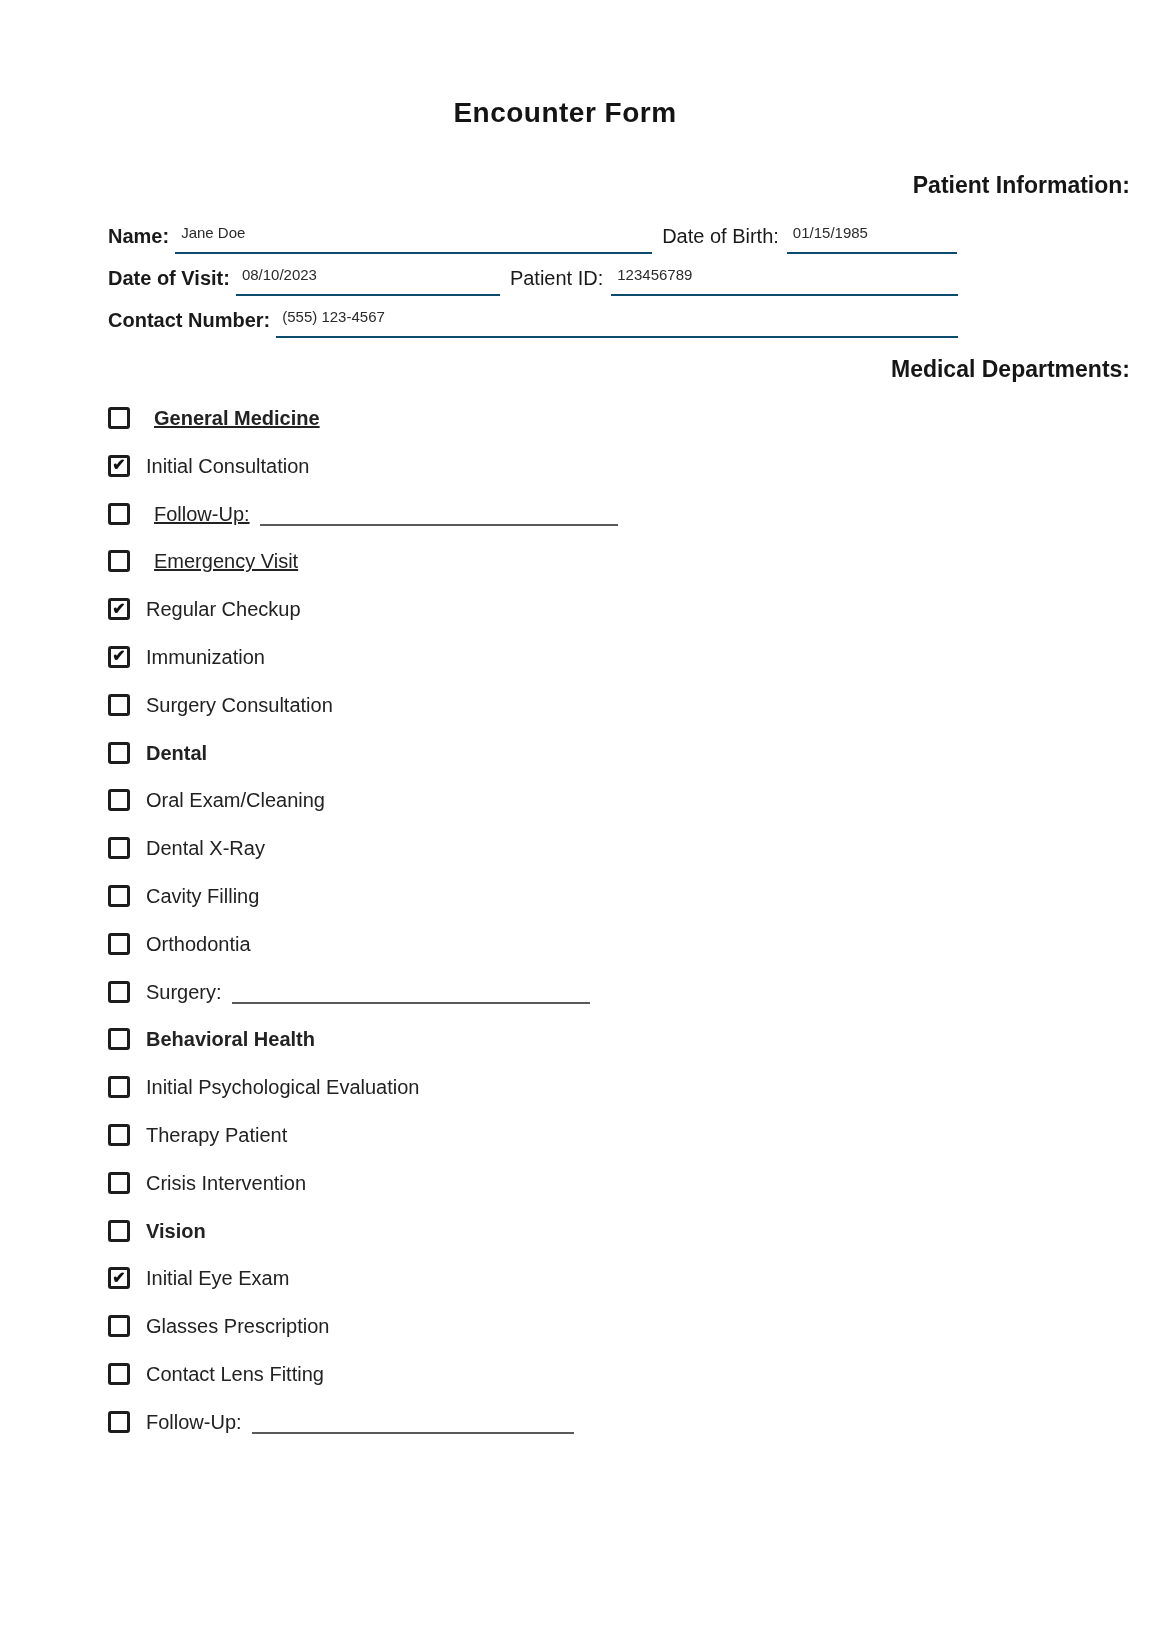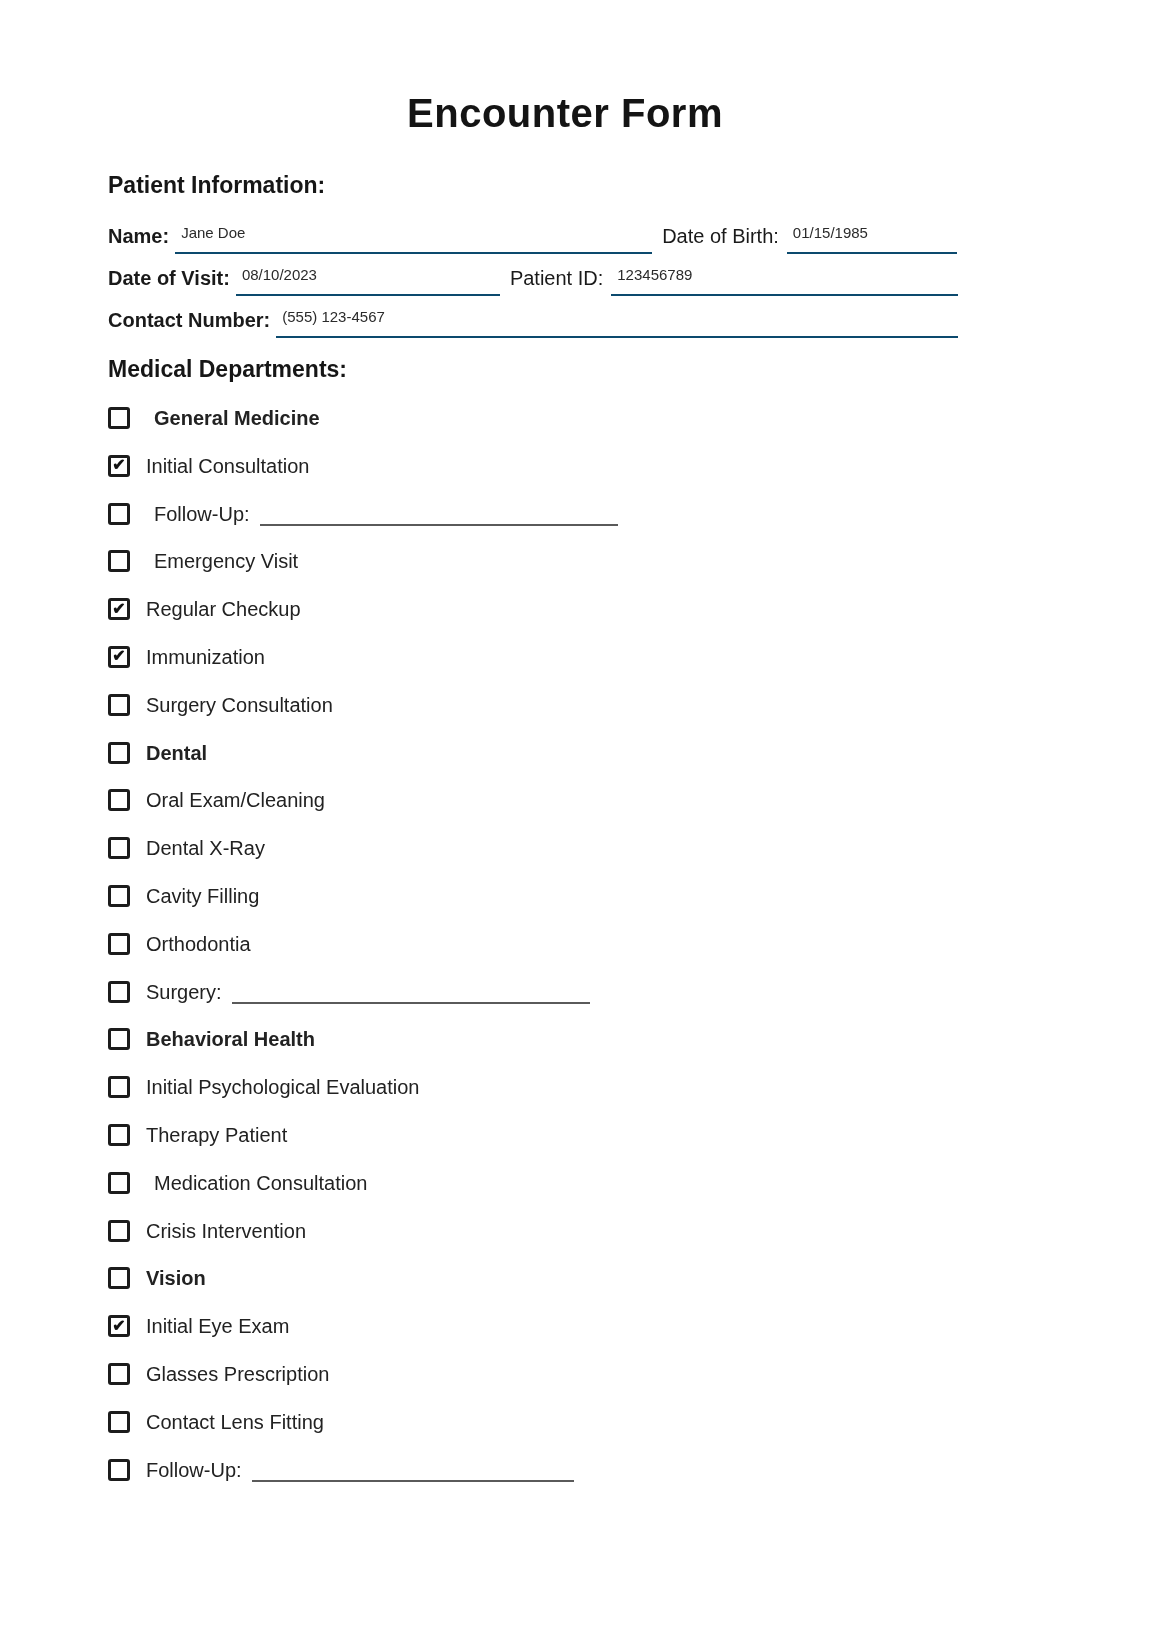--- a/index.html
+++ b/index.html
@@ -8,25 +8,25 @@
     font-family:"Liberation Sans",sans-serif;
     color:#1f1f1f;
     -webkit-font-smoothing:antialiased;
   }
   .page{width:1176px;height:1630px;overflow:hidden;position:relative;background:#fff;}
   .content{padding-left:108px;padding-right:46px;}
 
   .title{
     width:1030px;margin:88px auto 0 50px;
     text-align:center;
-    font-size:40px;line-height:50px;font-weight:700;color:#141414;
+    font-size:28px;line-height:50px;font-weight:700;color:#141414;
     letter-spacing:0.5px;
   }
   .section-heading{
-    font-size:23px;line-height:26px;font-weight:700;color:#161616;
+    font-size:23px;line-height:26px;font-weight:700;color:#161616;text-align:right;
   }
   .pi-heading{margin:34px 0 26px 0;}
   .md-heading{margin:18px 0 0 0;}
 
   .pi-row{
     display:flex;
     height:30px;margin-bottom:12px;
   }
   .pi-label{
     font-size:20px;line-height:24px;color:#1a1a1a;white-space:nowrap;
@@ -60,21 +60,21 @@
     display:flex;align-items:center;justify-content:center;
   }
   .mark{
     font-size:16px;font-weight:700;line-height:1;color:#111;
     margin-top:-1px;
   }
   .cb-label{
     margin-left:16px;
     font-size:20px;line-height:22px;color:#222;white-space:nowrap;
   }
-  .cb-label.ind{margin-left:24px;}
+  .cb-label.ind{margin-left:24px;text-decoration:underline;}
   .writein{
     flex:none;align-self:flex-end;
     width:358px;height:12px;
     border-bottom:2px solid #5a5a5a;
     margin-left:10px;margin-bottom:-1px;
   }
   .cb-row:last-child .writein{width:322px;}
 </style>
 </head>
 <body>
@@ -176,24 +176,20 @@
         <div class="cb-row">
           <span class="cbox"></span>
           <span class="cb-label">Initial Psychological Evaluation</span>
         </div>
         <div class="cb-row">
           <span class="cbox"></span>
           <span class="cb-label">Therapy Patient</span>
         </div>
         <div class="cb-row">
           <span class="cbox"></span>
-          <span class="cb-label ind">Medication Consultation</span>
-        </div>
-        <div class="cb-row">
-          <span class="cbox"></span>
           <span class="cb-label">Crisis Intervention</span>
         </div>
         <div class="cb-row">
           <span class="cbox"></span>
           <span class="cb-label b">Vision</span>
         </div>
         <div class="cb-row">
           <span class="cbox">
             <span class="mark">✔</span>
           </span>

